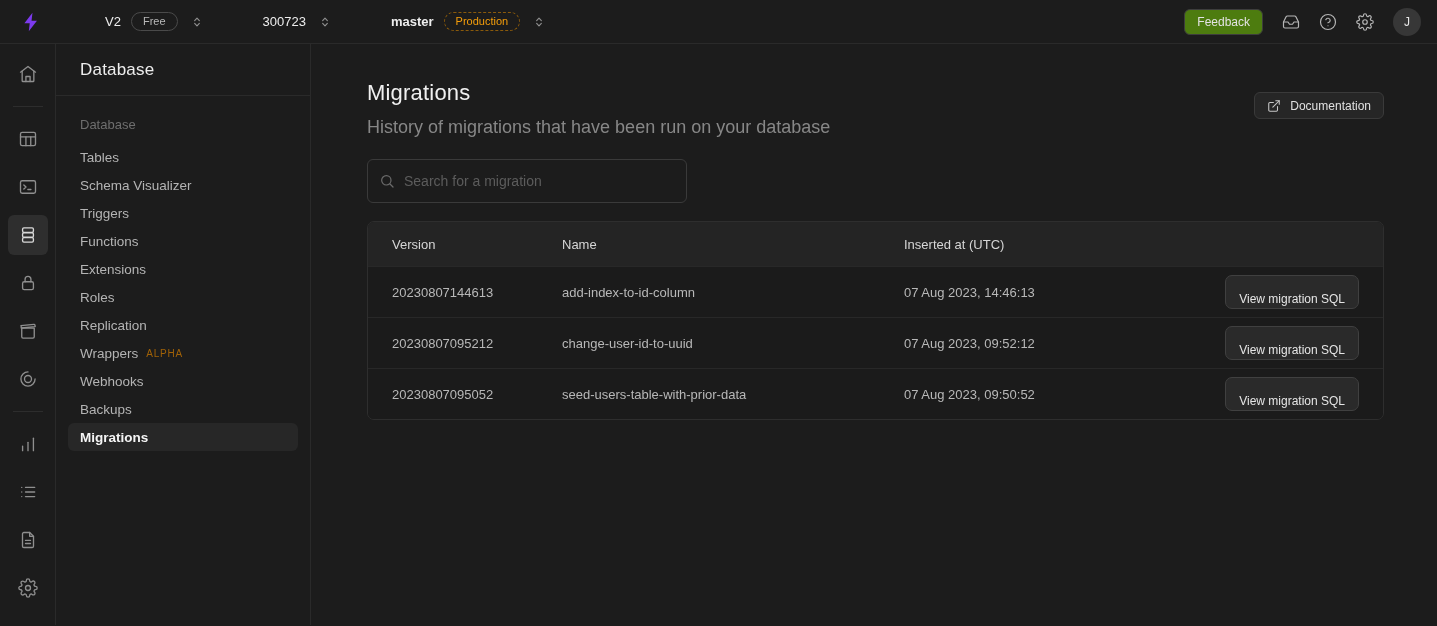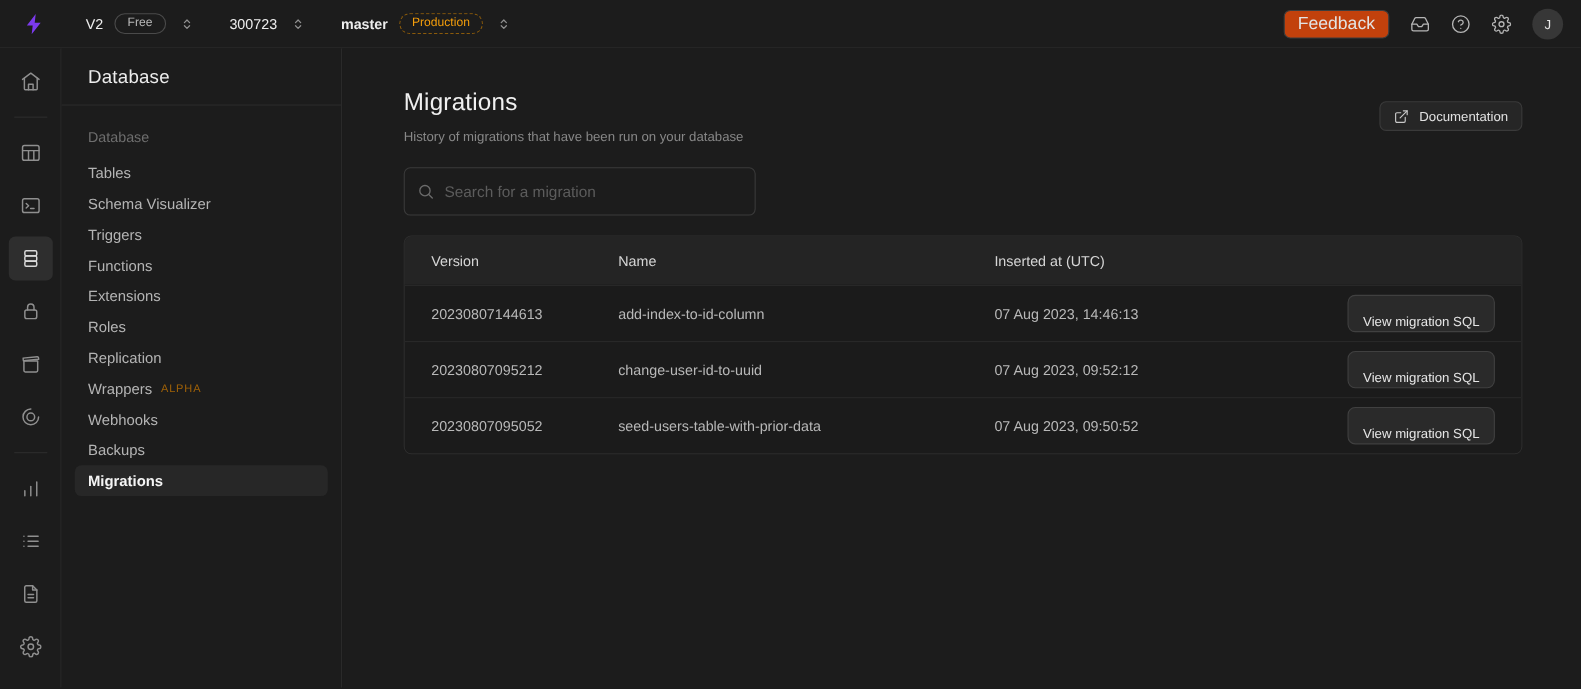--- a/index.html
+++ b/index.html
@@ -13,39 +13,39 @@
   svg { display:block; }
 
   
   .topbar {
     height:44px;
     display:flex; align-items:center; justify-content:space-between;
     padding:0 16px;
     border-bottom:1px solid #2a2a2a;
     background:#1c1c1c;
   }
-  .topbar-left { display:flex; align-items:center; }
+  .topbar-left { display:flex; align-items:center;gap:27px; }
   .logo-wrap { width:24px; margin:0 34px 0 4px; color:#7c3aed; }
   .tb-group { display:flex; align-items:center; gap:10px; margin-right:30px; }
   .tb-text { font-size:13px; color:#ededed; }
   .tb-text.bold { font-weight:bold; }
   .pill {
     border:1px solid #4a4a4a; border-radius:999px;
     font-size:11px; color:#b8b8b8;
     padding:3px 11px; line-height:1; background:transparent;
     display:inline-flex; align-items:center;
   }
   .pill.amber {
     border:1px dashed #8a5a0b; color:#f59e0b;
   }
   .chev-btn { color:#8f8f8f; display:flex; cursor:pointer; background:none; border:none; padding:2px; }
   .topbar-right { display:flex; align-items:center; gap:19px; }
   .feedback-btn {
-    background:#c2410c; border:1px solid #3d3d3d; border-radius:6px;
-    height:26px; padding:0 12px; font-size:16px; color:#e3e3e3;
+    background:#4d7c0f; border:1px solid #3d3d3d; border-radius:6px;
+    height:26px; padding:0 12px; font-size:12px; color:#e3e3e3;
     cursor:pointer; font-family:inherit;
   }
   .tb-icon-btn { color:#b5b5b5; background:none; border:none; cursor:pointer; display:flex; padding:0; }
   .avatar {
     width:28px; height:28px; border-radius:50%;
     background:#373737; color:#e8e8e8;
     display:flex; align-items:center; justify-content:center;
     font-size:12px; cursor:pointer;
   }
 
@@ -80,21 +80,21 @@
     padding:0 12px; border-radius:6px;
     font-size:13.5px; color:#b4b4b4; cursor:pointer;
   }
   .nav-item.active { background:#272727; color:#f5f5f5; font-weight:bold; }
   .alpha-badge { font-size:10px; color:#a16207; letter-spacing:.8px; }
 
   
   .main { flex:1; padding:36px 53px 0 56px; background:#1c1c1c; }
   .main-header { display:flex; justify-content:space-between; align-items:flex-start; }
   .page-title { font-size:22px; font-weight:500; color:#f0f0f0; letter-spacing:.2px; }
-  .page-subtitle { margin-top:11px; font-size:12px; color:#878787; }
+  .page-subtitle { margin-top:11px; font-size:18px; color:#878787; }
   .doc-btn {
     margin-top:12px;
     display:flex; align-items:center; gap:9px;
     background:#262626; border:1px solid #3a3a3a; border-radius:6px;
     height:27px; padding:0 12px; font-size:12px; color:#e0e0e0;
     cursor:pointer; font-family:inherit; white-space:nowrap;
   }
   .doc-btn .icon { color:#c8c8c8; }
 
   .search-row { margin-top:21px; }

